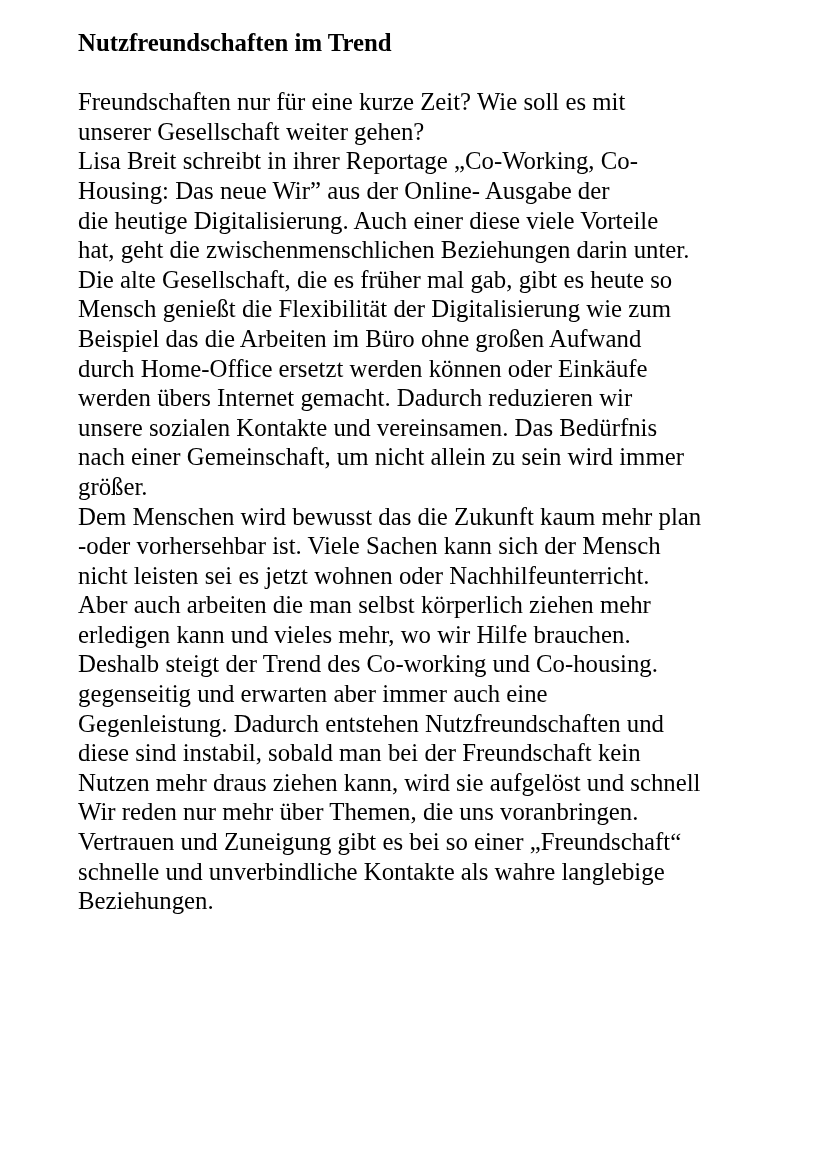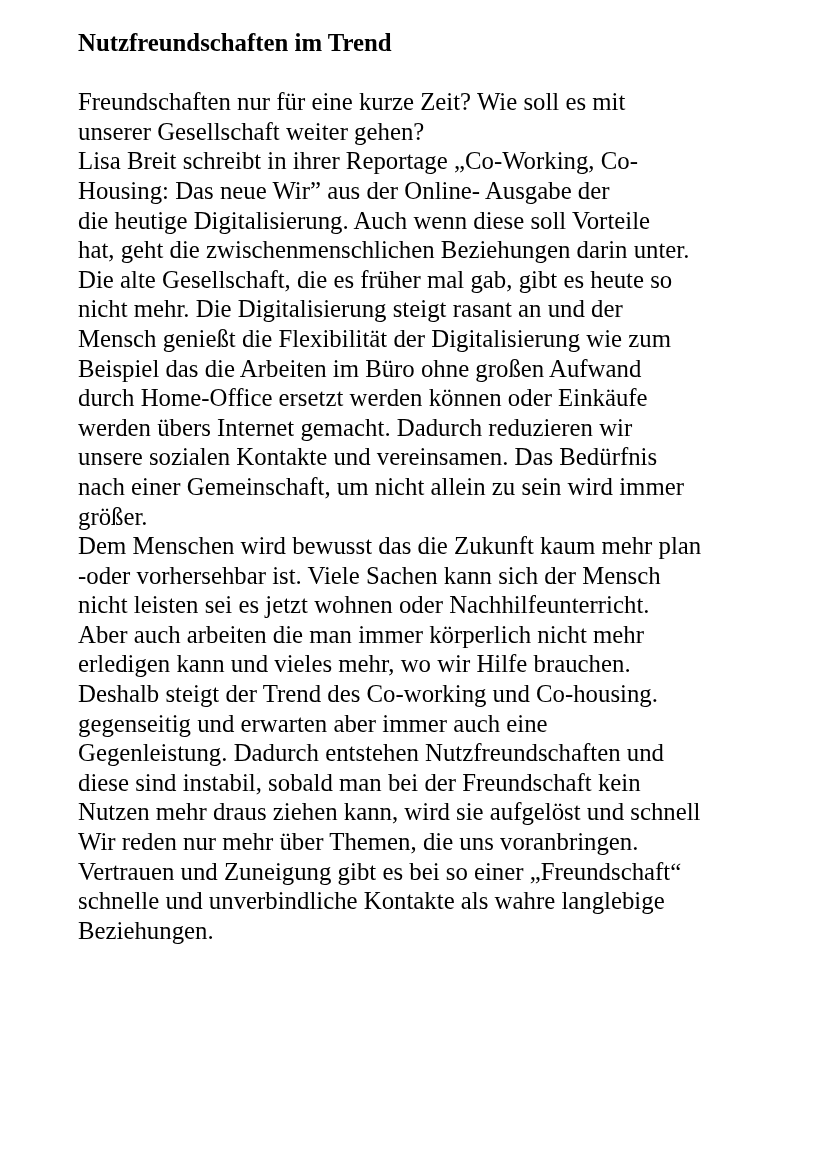--- a/index.html
+++ b/index.html
@@ -43,35 +43,34 @@
 <body>
 
 <div class="page">
   <div class="content">
     <h1 class="title">Nutzfreundschaften im Trend</h1>
     <div class="body-lines">
         <div class="line">Freundschaften nur für eine kurze Zeit? Wie soll es mit</div>
         <div class="line">unserer Gesellschaft weiter gehen?</div>
         <div class="line">Lisa Breit schreibt in ihrer Reportage „Co-Working, Co-</div>
         <div class="line">Housing: Das neue Wir” aus der Online- Ausgabe der</div>
-        <div class="line">die heutige Digitalisierung. Auch wenn diese soll Vorteile</div>
+        <div class="line">die heutige Digitalisierung. Auch einer diese viele Vorteile</div>
         <div class="line">hat, geht die zwischenmenschlichen Beziehungen darin unter.</div>
         <div class="line">Die alte Gesellschaft, die es früher mal gab, gibt es heute so</div>
-        <div class="line">nicht mehr. Die Digitalisierung steigt rasant an und der</div>
         <div class="line">Mensch genießt die Flexibilität der Digitalisierung wie zum</div>
         <div class="line">Beispiel das die Arbeiten im Büro ohne großen Aufwand</div>
         <div class="line">durch Home-Office ersetzt werden können oder Einkäufe</div>
         <div class="line">werden übers Internet gemacht. Dadurch reduzieren wir</div>
         <div class="line">unsere sozialen Kontakte und vereinsamen. Das Bedürfnis</div>
         <div class="line">nach einer Gemeinschaft, um nicht allein zu sein wird immer</div>
         <div class="line">größer.</div>
         <div class="line">Dem Menschen wird bewusst das die Zukunft kaum mehr plan</div>
         <div class="line">-oder vorhersehbar ist. Viele Sachen kann sich der Mensch</div>
         <div class="line">nicht leisten sei es jetzt wohnen oder Nachhilfeunterricht.</div>
-        <div class="line">Aber auch arbeiten die man immer körperlich nicht mehr</div>
+        <div class="line">Aber auch arbeiten die man selbst körperlich ziehen mehr</div>
         <div class="line">erledigen kann und vieles mehr, wo wir Hilfe brauchen.</div>
         <div class="line">Deshalb steigt der Trend des Co-working und Co-housing.</div>
         <div class="line">gegenseitig und erwarten aber immer auch eine</div>
         <div class="line">Gegenleistung. Dadurch entstehen Nutzfreundschaften und</div>
         <div class="line">diese sind instabil, sobald man bei der Freundschaft kein</div>
         <div class="line">Nutzen mehr draus ziehen kann, wird sie aufgelöst und schnell</div>
         <div class="line">Wir reden nur mehr über Themen, die uns voranbringen.</div>
         <div class="line">Vertrauen und Zuneigung gibt es bei so einer „Freundschaft“</div>
         <div class="line">schnelle und unverbindliche Kontakte als wahre langlebige</div>
         <div class="line">Beziehungen.</div>

